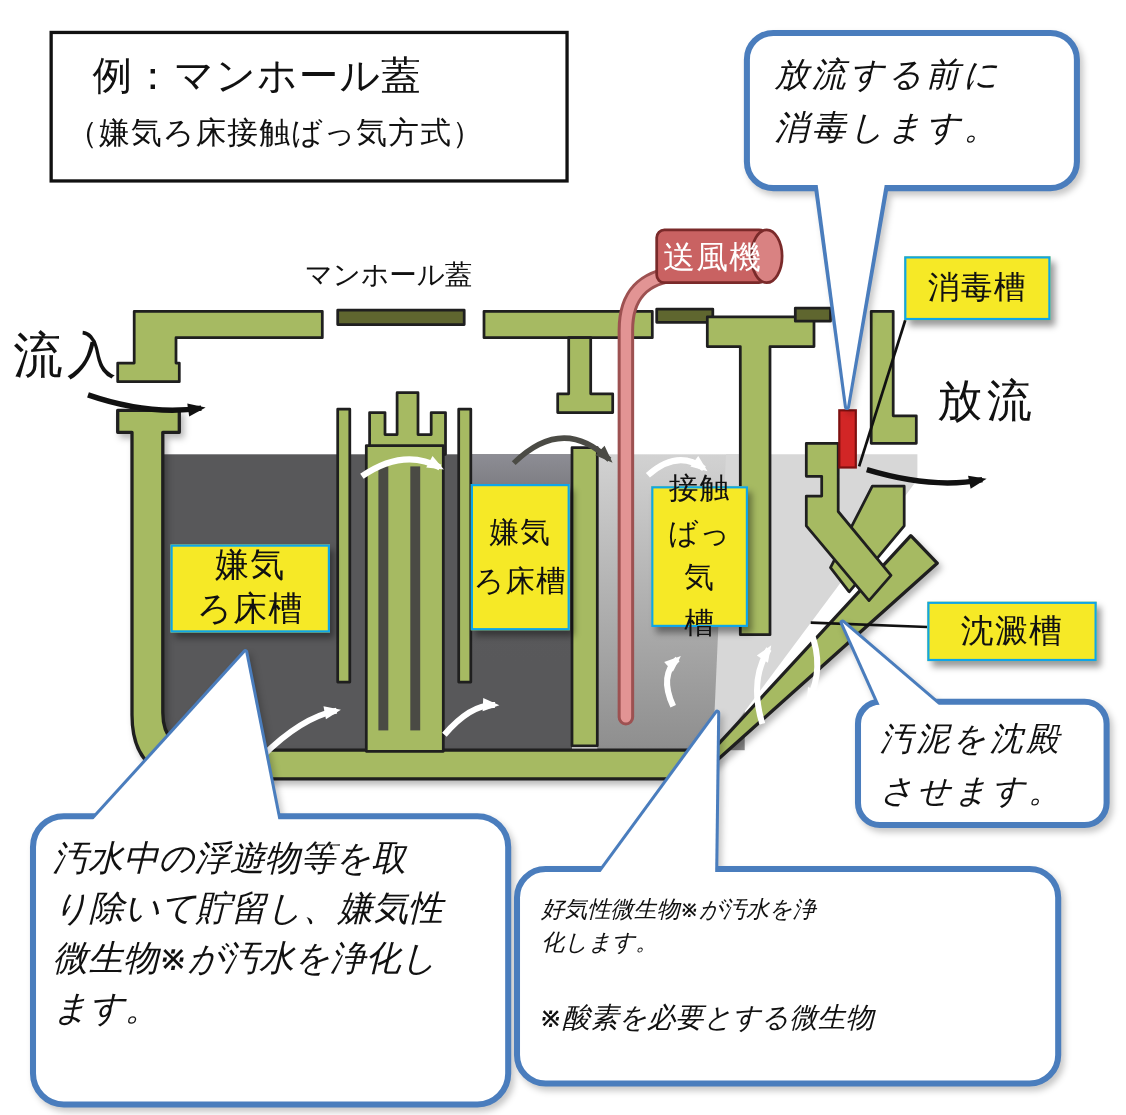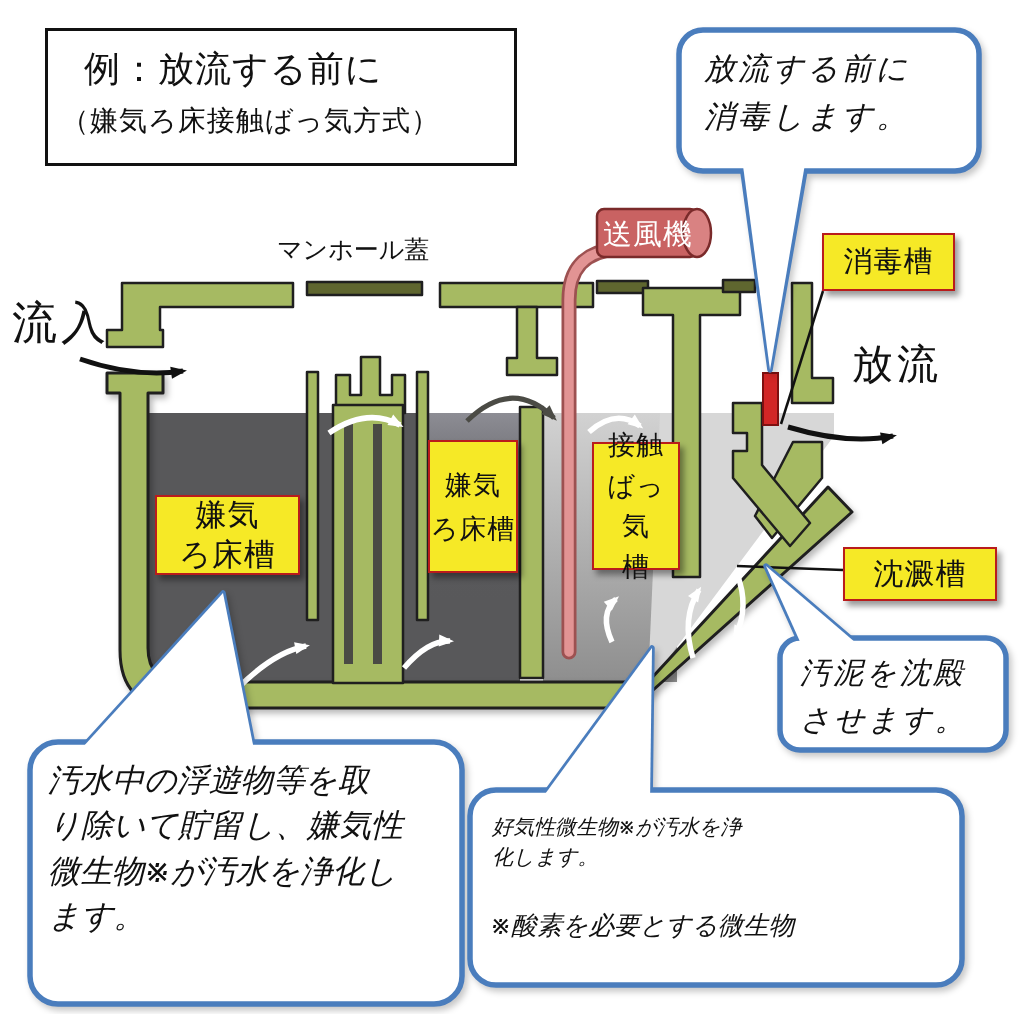--- a/index.html
+++ b/index.html
@@ -3,21 +3,21 @@
 <meta charset="utf-8">
 <style>
   html,body{margin:0;padding:0;background:#fff;}
   #stage{position:relative;width:1024px;height:1014px;background:#fff;overflow:hidden;
          font-family:"DejaVu Sans",sans-serif;color:#111;}
   #diagram-svg{position:absolute;left:0;top:0;}
   .abs{position:absolute;}
   #title-box{left:45px;top:28px;width:472px;height:138px;border:3px solid #111;background:#fff;box-sizing:border-box;}
   #title-line1{margin:14px 0 0 36px;font-size:36px;letter-spacing:1px;}
   #title-line2{margin:8px 0 0 13px;font-size:28px;letter-spacing:1px;}
-  .ylbl{position:absolute;background:#f6e926;border:2px solid #b91c1c;box-sizing:border-box;
+  .ylbl{position:absolute;background:#f6e926;border:2px solid #0ea5e9;box-sizing:border-box;
         box-shadow:4px 5px 6px rgba(0,0,0,.40);display:flex;align-items:center;justify-content:center;
         text-align:center;white-space:pre-line;letter-spacing:1px;}
   #lbl-anaerobic-1{left:155px;top:495px;width:145px;height:80px;font-size:31px;line-height:1.28;}
   #lbl-anaerobic-2{left:428px;top:440px;width:90px;height:133px;font-size:27px;line-height:1.6;}
   #lbl-aeration{left:592px;top:442px;width:88px;height:128px;font-size:27px;line-height:1.5;}
   #lbl-sedimentation{left:843px;top:547px;width:154px;height:54px;font-size:30px;}
   #lbl-disinfection{left:822px;top:233px;width:133px;height:58px;font-size:29px;}
   .ptxt{position:absolute;white-space:pre-line;}
   #txt-manhole{left:277px;top:233px;font-size:25px;}
   #txt-inflow{left:12px;top:293px;font-size:45px;letter-spacing:4px;}
@@ -131,21 +131,21 @@
       </g>
       <g>
         <path d="M806,655 L766,566 L870,655" fill="#fff" stroke="#4a7dbd" stroke-width="5.5" stroke-linejoin="round"></path>
         <rect x="780" y="638" width="226" height="112" rx="20" fill="#fff" stroke="#4a7dbd" stroke-width="5.5"></rect>
         <path d="M806,655 L766,566 L870,655 Z" fill="#fff"></path>
       </g>
     </g>
   </svg>
 
   <div class="abs" id="title-box">
-    <div id="title-line1">例：放流する前に</div>
+    <div id="title-line1">例：マンホール蓋</div>
     <div id="title-line2">（嫌気ろ床接触ばっ気方式）</div>
   </div>
 
   <div class="ptxt" id="txt-manhole">マンホール蓋</div>
   <div class="ptxt" id="txt-inflow">流入</div>
   <div class="ptxt" id="txt-outflow">放流</div>
   <div class="ptxt" id="txt-blower">送風機</div>
 
   <div class="ylbl" id="lbl-anaerobic-1">嫌気
 ろ床槽</div>

